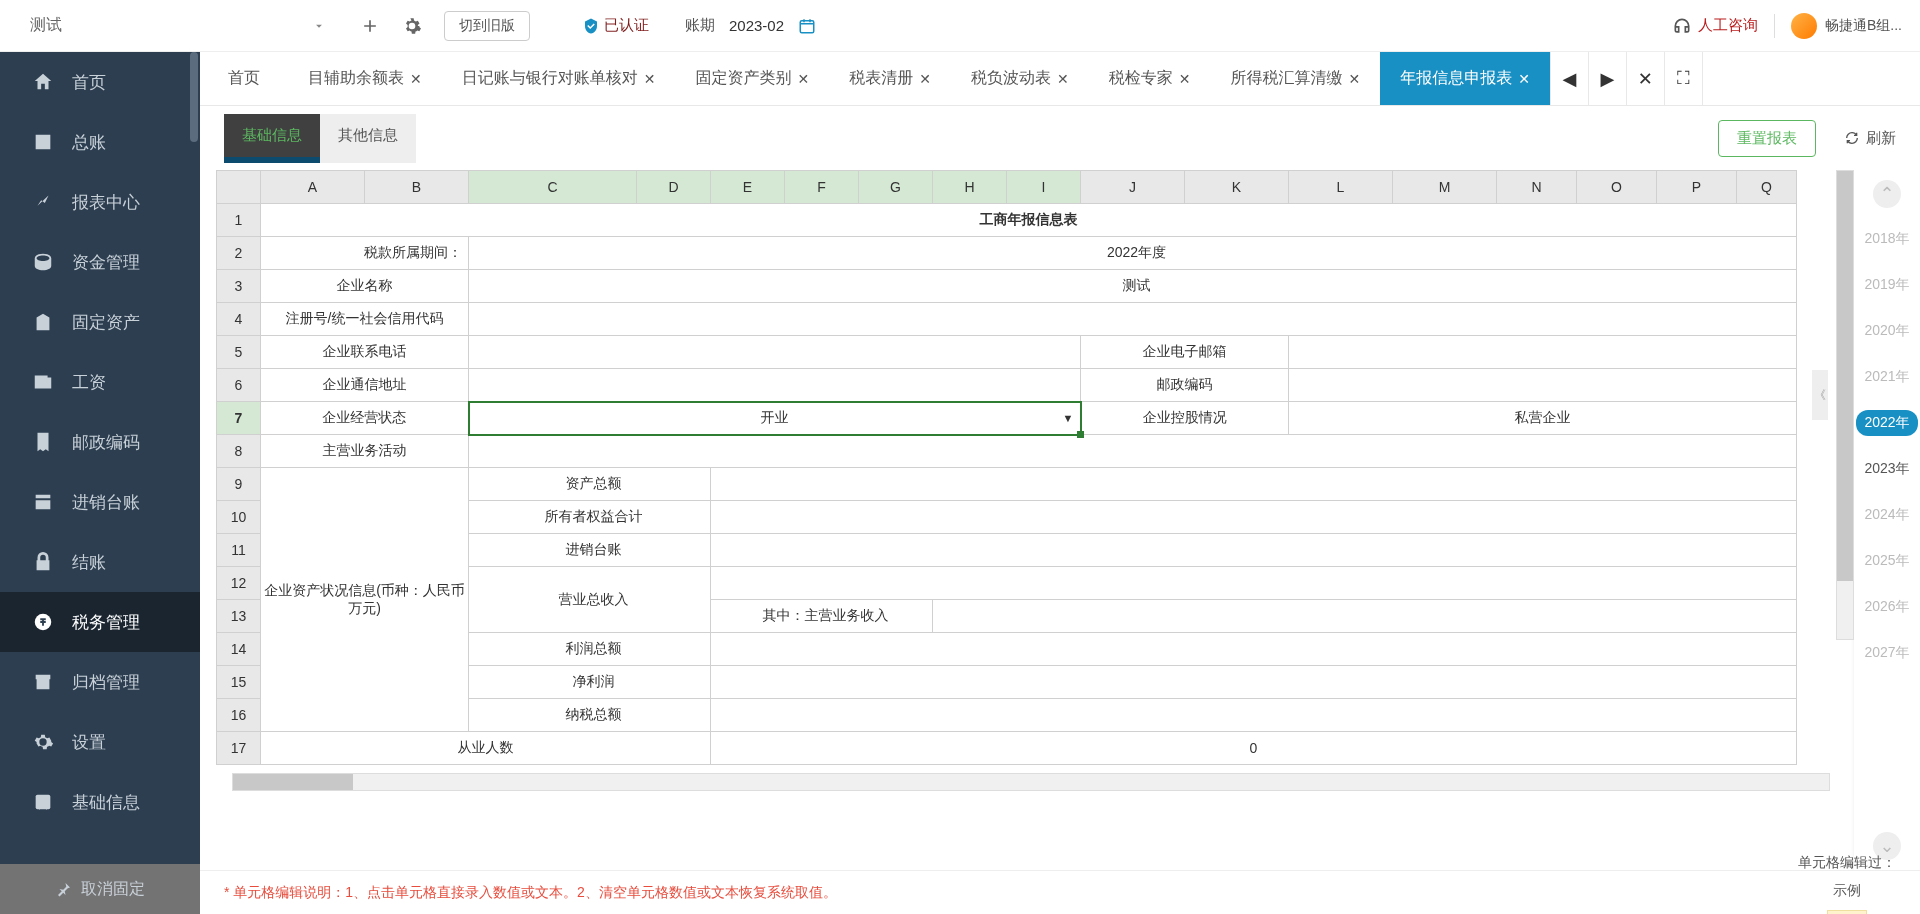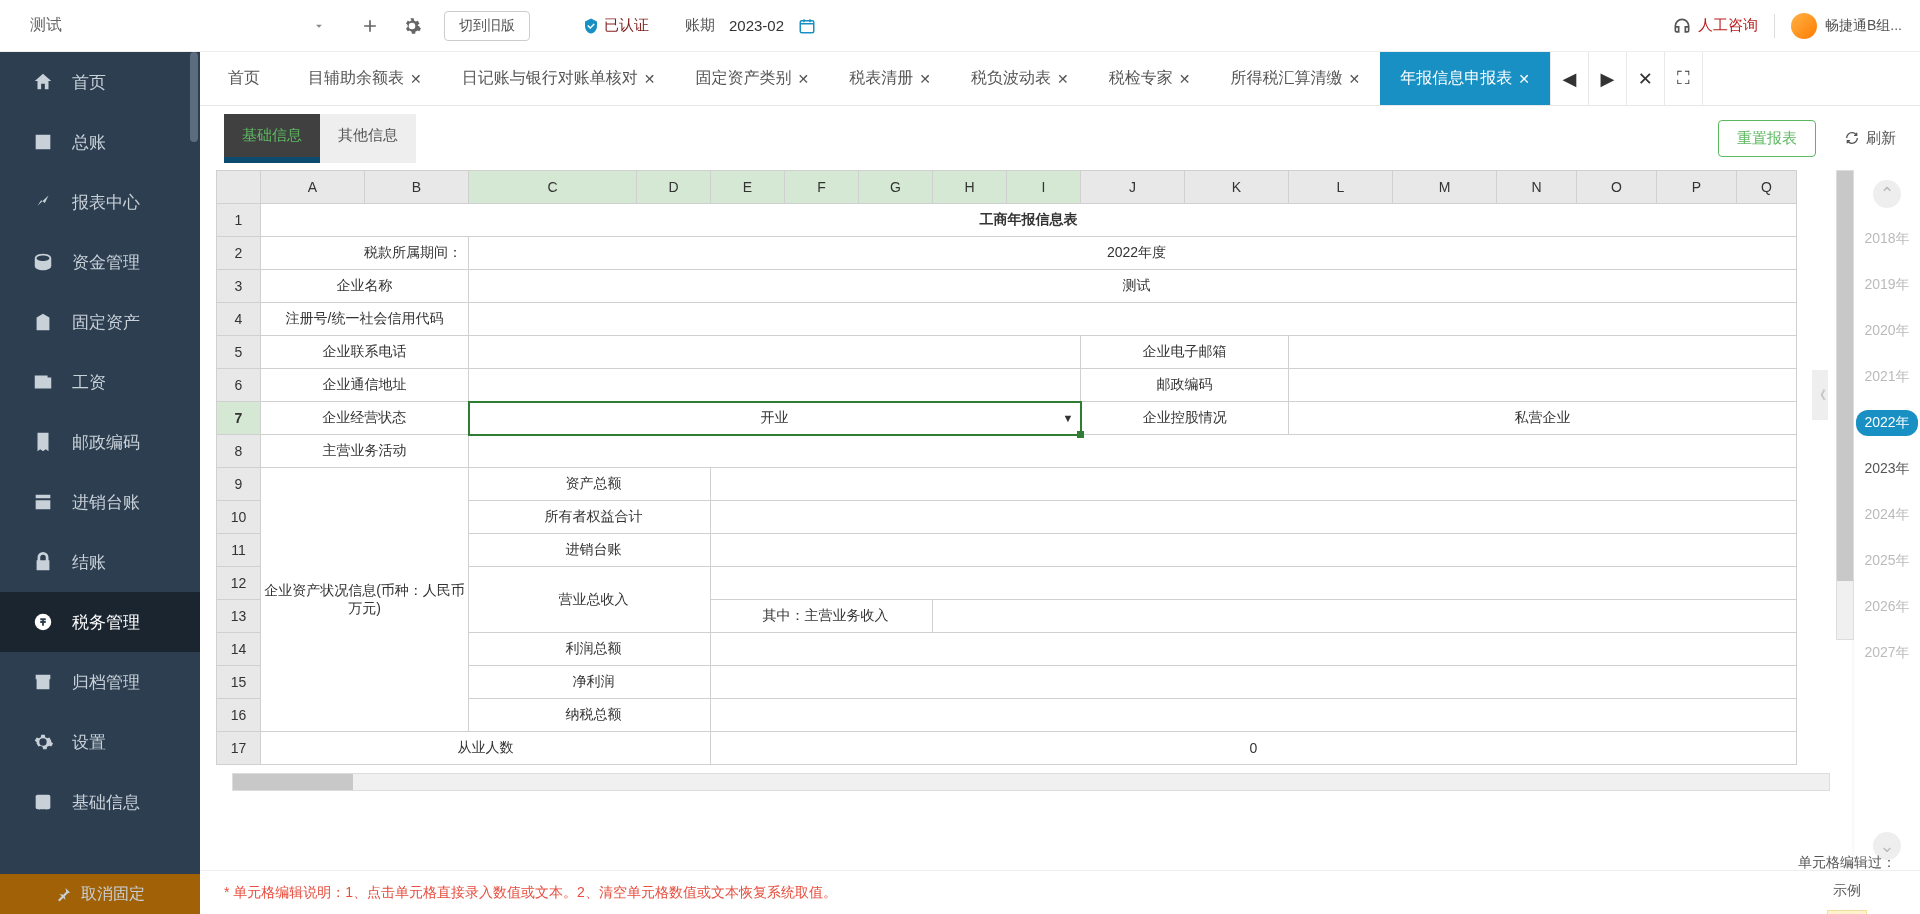--- a/index.html
+++ b/index.html
@@ -27,21 +27,21 @@
     .username { font-size: 14px; color: #555; }
     
     
     .main-layout { display: flex; height: calc(100% - 52px); }
     .sidebar { width: 200px; background: #2c3e50; color: #bdc3c7; display: flex; flex-direction: column; position: relative; }
     .sidebar-scroll { flex: 1; overflow: hidden; }
     .menu-item { height: 60px; display: flex; align-items: center; padding-left: 32px; gap: 18px; font-size: 17px; cursor: pointer; color: #c8d0d8; }
     .menu-item.active { background: #1a2530; color: #fff; }
     .menu-icon { width: 22px; height: 22px; fill: currentColor; flex-shrink: 0; }
     .sidebar-scrollbar { position: absolute; right: 2px; top: 0; width: 8px; height: 90px; background: #5a6c7d; border-radius: 4px; }
-    .unpin { height: 40px; background: #a16207; display: flex; align-items: center; justify-content: center; gap: 8px; color: #c8d0d8; font-size: 16px; cursor: pointer; }
+    .unpin { height: 50px; background: #737373; display: flex; align-items: center; justify-content: center; gap: 8px; color: #c8d0d8; font-size: 16px; cursor: pointer; }
     
     
     .content { flex: 1; display: flex; flex-direction: column; background: #fff; overflow: hidden; }
     .tabs-bar { height: 54px; display: flex; align-items: stretch; border-bottom: 1px solid #e8e8e8; }
     .tab { display: flex; align-items: center; padding: 0 20px; font-size: 16px; color: #555; cursor: pointer; white-space: nowrap; }
     .tab.home { padding: 0 28px; }
     .tab.active { background: #1890c4; color: #fff; }
     .tab-close { margin-left: 6px; font-size: 14px; }
     .tabs-nav { display: flex; align-items: center; border-left: 1px solid #e8e8e8; }
     .tabs-nav-btn { width: 38px; display: flex; align-items: center; justify-content: center; cursor: pointer; font-size: 18px; color: #333; border-right: 1px solid #e8e8e8; height: 100%; }

